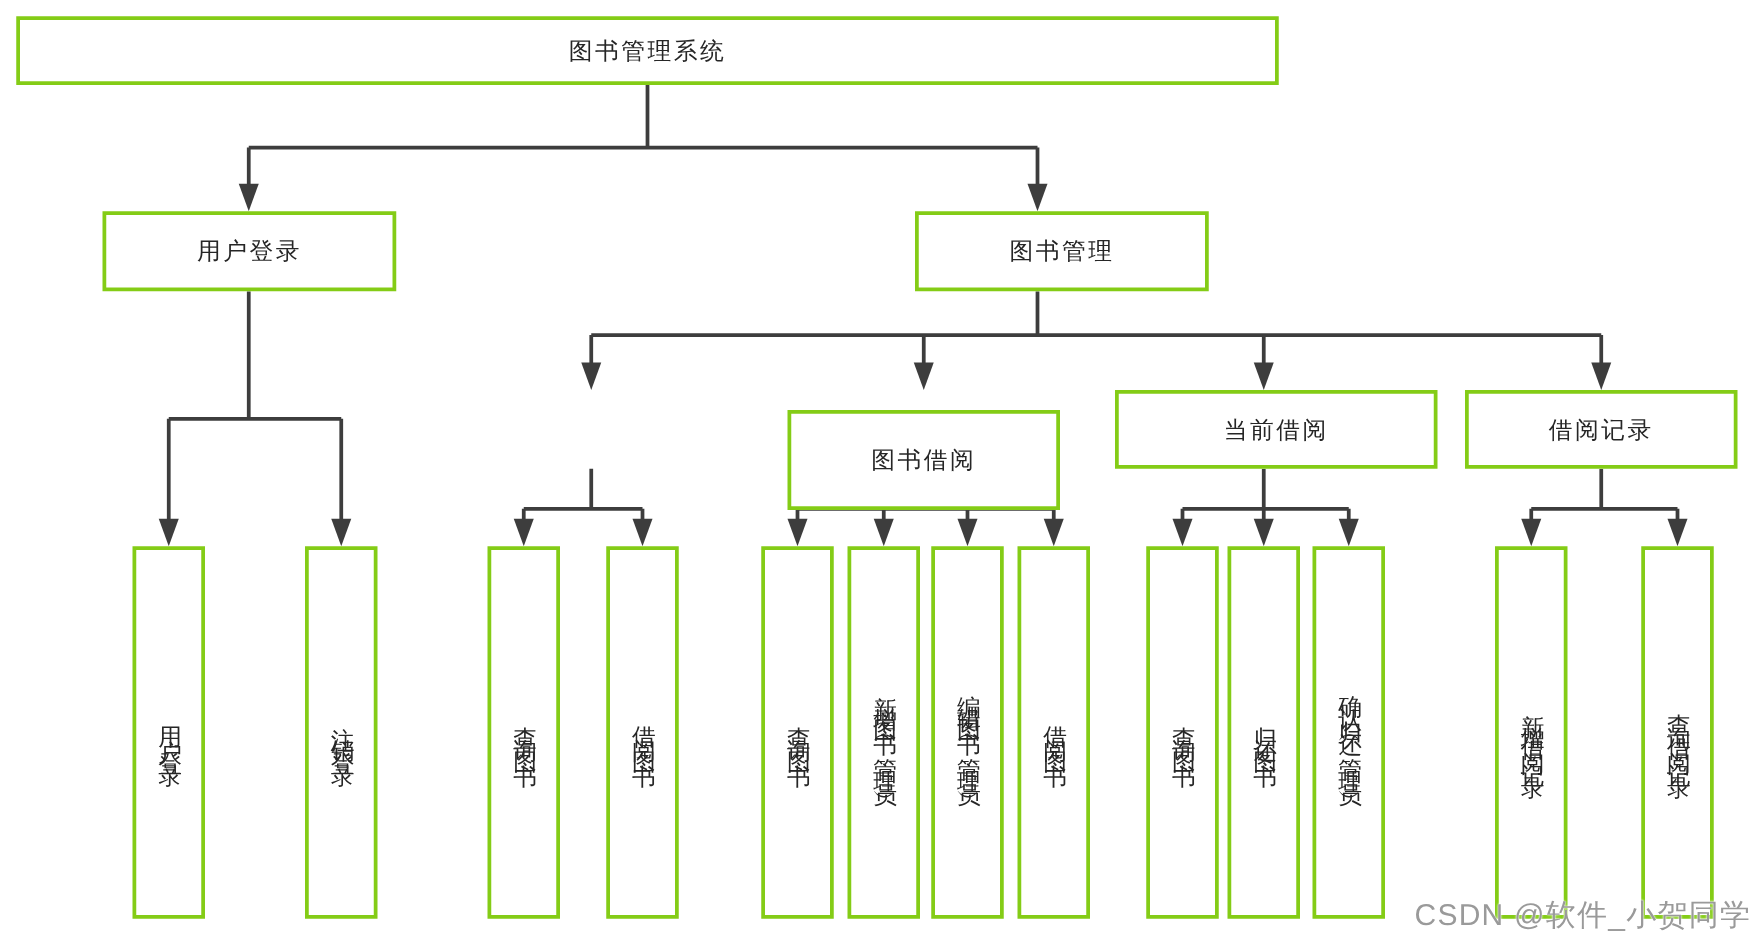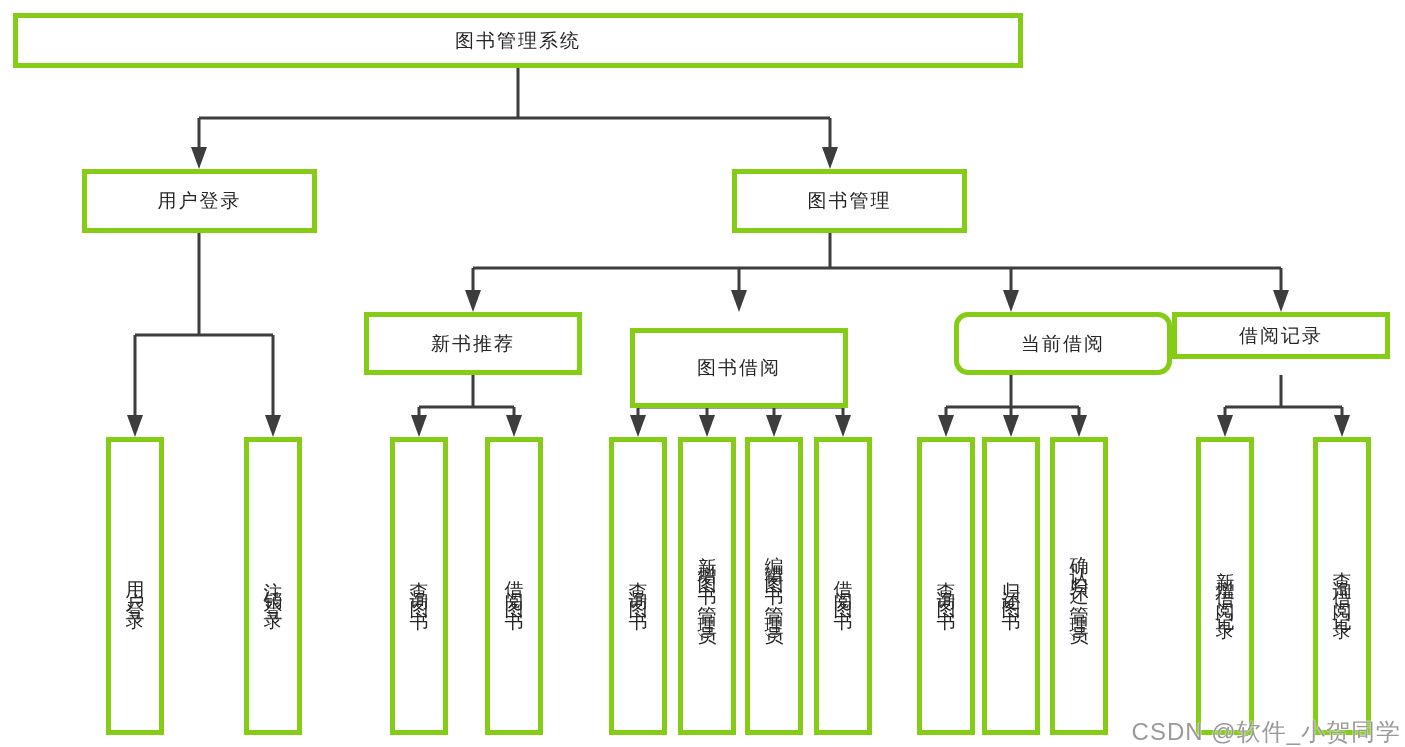--- a/index.html
+++ b/index.html
@@ -14,21 +14,21 @@
   .connectors {
     position: absolute;
     left: 0; top: 0;
     width: 1405px; height: 747px;
     pointer-events: none;
   }
   .hbox, .vbox {
     position: absolute;
     box-sizing: border-box;
     background: #ffffff;
-    border: 5px solid #84cc16;
+    border: 3px solid #84cc16;
     color: #262626;
     display: flex;
     align-items: center;
     justify-content: center;
   }
   .hbox {
     font-size: 19px;
     letter-spacing: 2px;
   }
   .vbox {
@@ -95,24 +95,23 @@
       <polygon points="1217,415 1233,415 1225,437"></polygon>
       <polygon points="1334,415 1350,415 1342,437"></polygon>
     </g>
   </svg>
 
   <div class="hbox" style="left:13px; top:13px; width:1010px; height:55px;">图书管理系统</div>
 
   <div class="hbox" style="left:82px; top:169px; width:235px; height:64px;">用户登录</div>
   <div class="hbox" style="left:712px; top:169px; width:235px; height:64px;margin-left:20px;">图书管理</div>
 
-  <div class="hbox" style="left:364px; top:312px; width:218px; height:63px;">新书推荐</div>
   <div class="hbox" style="left:630px; top:328px; width:218px; height:80px;">图书借阅</div>
-  <div class="hbox" style="left:954px; top:312px; width:218px; height:63px;border-radius:14px;">当前借阅</div>
-  <div class="hbox" style="left:1172px; top:312px; width:218px; height:47px;">借阅记录</div>
+  <div class="hbox" style="left:892px; top:312px; width:258px; height:63px;">当前借阅</div>
+  <div class="hbox" style="left:1172px; top:312px; width:218px; height:63px;">借阅记录</div>
 
   <div class="vbox" style="left:106px;">用户登录</div>
   <div class="vbox" style="left:244px;">注销登录</div>
 
   <div class="vbox" style="left:390px;">查询图书</div>
   <div class="vbox" style="left:485px;">借阅图书</div>
 
   <div class="vbox" style="left:609px;">查询图书</div>
   <div class="vbox" style="left:678px;">新增图书（管理员）</div>
   <div class="vbox" style="left:745px;">编辑图书（管理员）</div>

